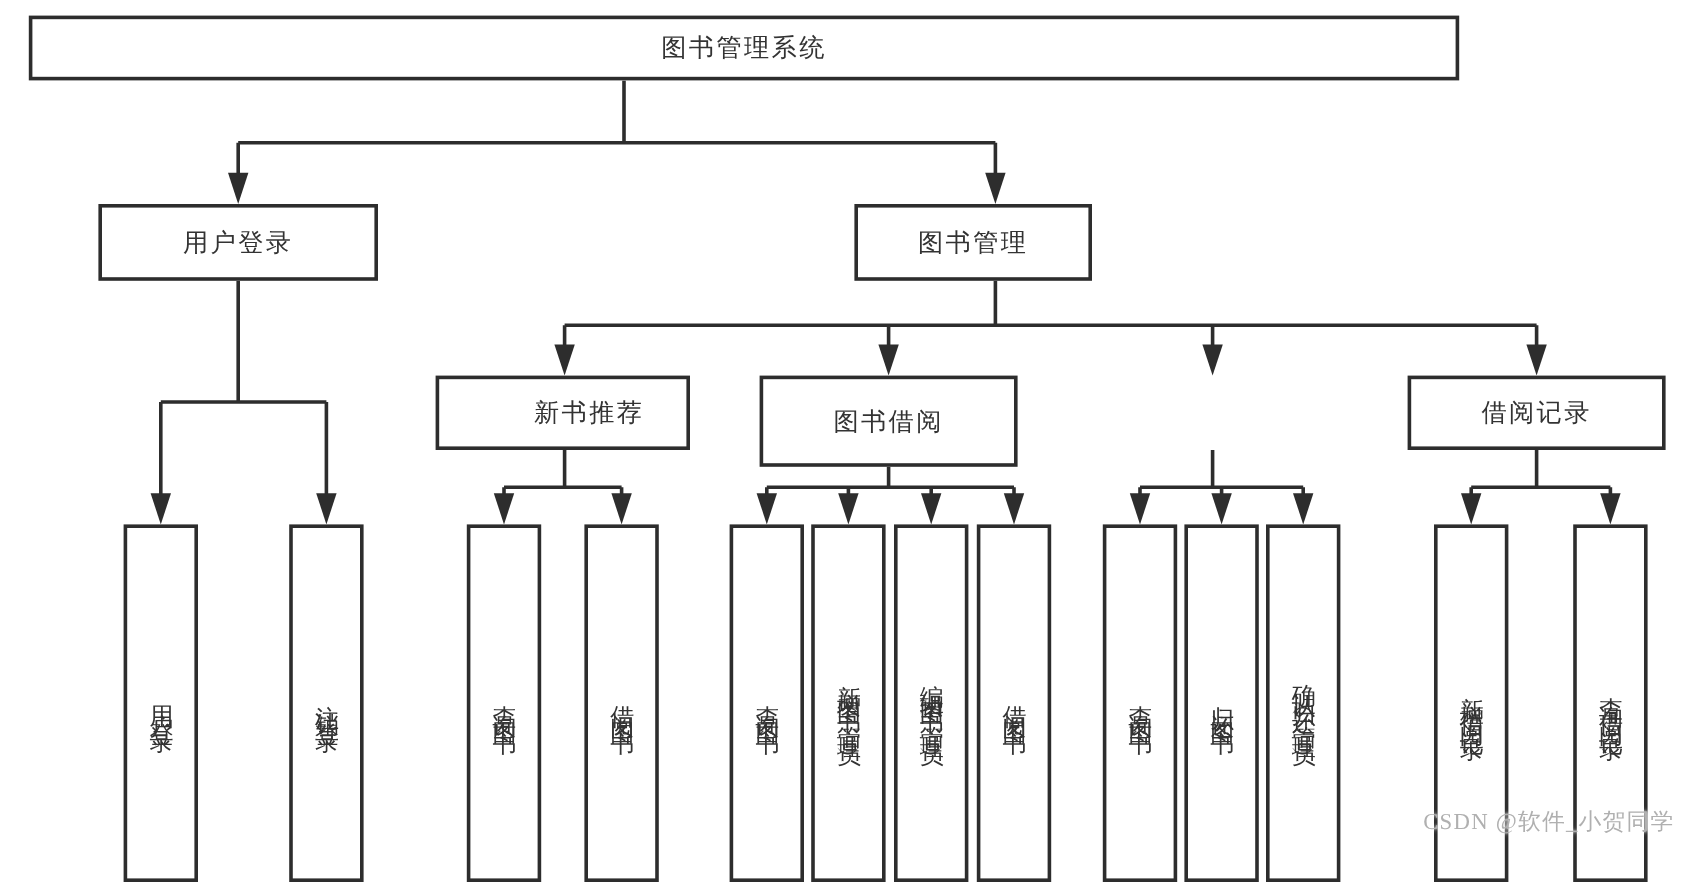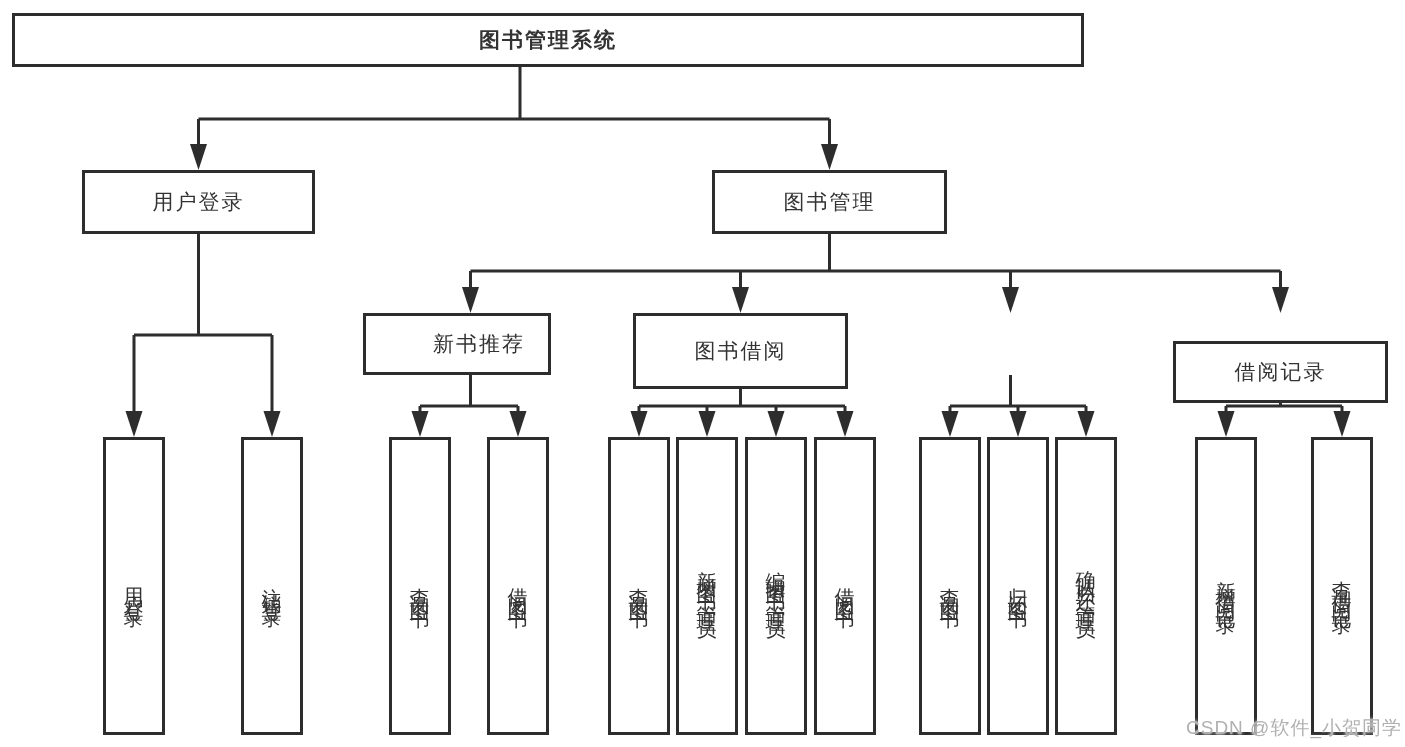--- a/index.html
+++ b/index.html
@@ -62,42 +62,42 @@
       <polygon points="767.5,411 784.5,411 776,437"></polygon>
       <polygon points="836.5,411 853.5,411 845,437"></polygon>
       <polygon points="941.5,411 958.5,411 950,437"></polygon>
       <polygon points="1009.5,411 1026.5,411 1018,437"></polygon>
       <polygon points="1077.5,411 1094.5,411 1086,437"></polygon>
       <polygon points="1217.5,411 1234.5,411 1226,437"></polygon>
       <polygon points="1333.5,411 1350.5,411 1342,437"></polygon>
     </g>
   </svg>
 
-  <div class="node h-node" style="left:12px;top:13px;width:1072px;height:54px;font-weight:bold;">图书管理系统</div>
+  <div class="node h-node" style="left:24px;top:13px;width:1192px;height:54px;">图书管理系统</div>
 
   <div class="node h-node" style="left:82px;top:170px;width:233px;height:64px;">用户登录</div>
-  <div class="node h-node" style="left:712px;top:170px;width:235px;height:64px;">图书管理</div>
+  <div class="node h-node" style="left:712px;top:170px;width:198px;height:64px;">图书管理</div>
 
-  <div class="node h-node" style="left:363px;top:313px;width:188px;height:62px;padding-left:44px;">新书推荐</div>
+  <div class="node h-node" style="left:363px;top:313px;width:212px;height:62px;padding-left:44px;">新书推荐</div>
   <div class="node h-node" style="left:633px;top:313px;width:215px;height:76px;">图书借阅</div>
-  <div class="node h-node" style="left:1173px;top:313px;width:215px;height:62px;margin-top:28px;">借阅记录</div>
+  <div class="node h-node" style="left:1173px;top:313px;width:215px;height:62px;">借阅记录</div>
 
   <div class="node v-node" style="left:103px;top:437px;width:62px;height:298px;">用户登录</div>
   <div class="node v-node" style="left:241px;top:437px;width:62px;height:298px;">注销登录</div>
 
   <div class="node v-node" style="left:389px;top:437px;width:62px;height:298px;">查询图书</div>
   <div class="node v-node" style="left:487px;top:437px;width:62px;height:298px;">借阅图书</div>
 
   <div class="node v-node" style="left:608px;top:437px;width:62px;height:298px;">查询图书</div>
   <div class="node v-node" style="left:676px;top:437px;width:62px;height:298px;">新增图书（管理员）</div>
   <div class="node v-node" style="left:745px;top:437px;width:62px;height:298px;">编辑图书（管理员）</div>
   <div class="node v-node" style="left:814px;top:437px;width:62px;height:298px;">借阅图书</div>
 
   <div class="node v-node" style="left:919px;top:437px;width:62px;height:298px;">查询图书</div>
   <div class="node v-node" style="left:987px;top:437px;width:62px;height:298px;">归还图书</div>
   <div class="node v-node" style="left:1055px;top:437px;width:62px;height:298px;">确认归还（管理员）</div>
 
   <div class="node v-node" style="left:1195px;top:437px;width:62px;height:298px;">新增借阅记录</div>
   <div class="node v-node" style="left:1311px;top:437px;width:62px;height:298px;">查询借阅记录</div>
 
-  <div class="watermark" style="left:1186px;top:715px;">CSDN @软件_小贺同学</div>
+  <div class="watermark" style="left:1186px;top:672px;font-family:Liberation Serif, serif;">CSDN @软件_小贺同学</div>
 
 </div>
 
 </body></html>

